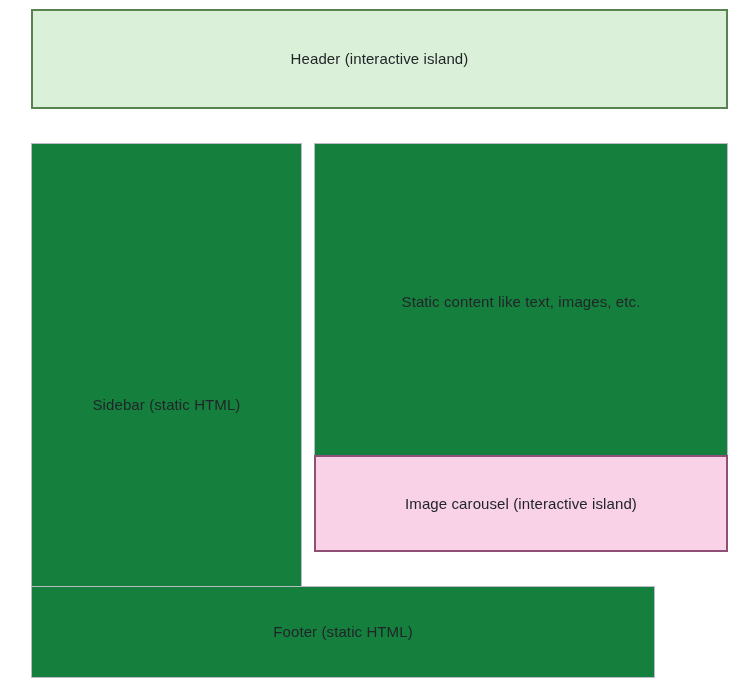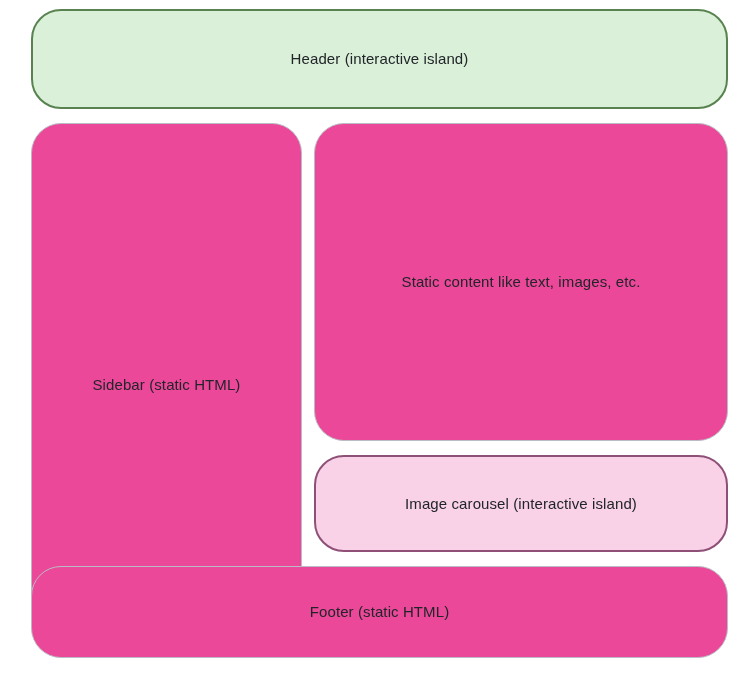--- a/index.html
+++ b/index.html
@@ -21,35 +21,35 @@
     height: 682px;
   }
 
   .region {
     position: absolute;
     box-sizing: border-box;
     display: flex;
     align-items: center;
     justify-content: center;
     text-align: center;
-    border-radius: 30px;
   }
 
   .region-label {
     font-size: 15px;
     line-height: 20px;
     color: #212529;
     letter-spacing: 0.1px;
     white-space: nowrap;
   }
 
   
   .region--static {
-    background: #ec4899;
+    background: #15803d;
     border: 1px solid #b9bcc4;
+    margin-top: 20px;
   }
 
   
   .region--island-green {
     background: #daf0d9;
     border: 2px solid #58824f;
   }
 
   
   .region--island-pink {
@@ -82,21 +82,21 @@
   #region-carousel {
     left: 314px;
     top: 455px;
     width: 414px;
     height: 97px;
   }
 
   #region-footer {
     left: 31px;
     top: 566px;
-    width: 697px;
+    width: 624px;
     height: 92px;
   }
 </style>
 </head>
 <body>
 
 <div id="layout-diagram">
 
   <div class="region region--island-green" id="region-header">
     <span class="region-label">Header (interactive island)</span>

